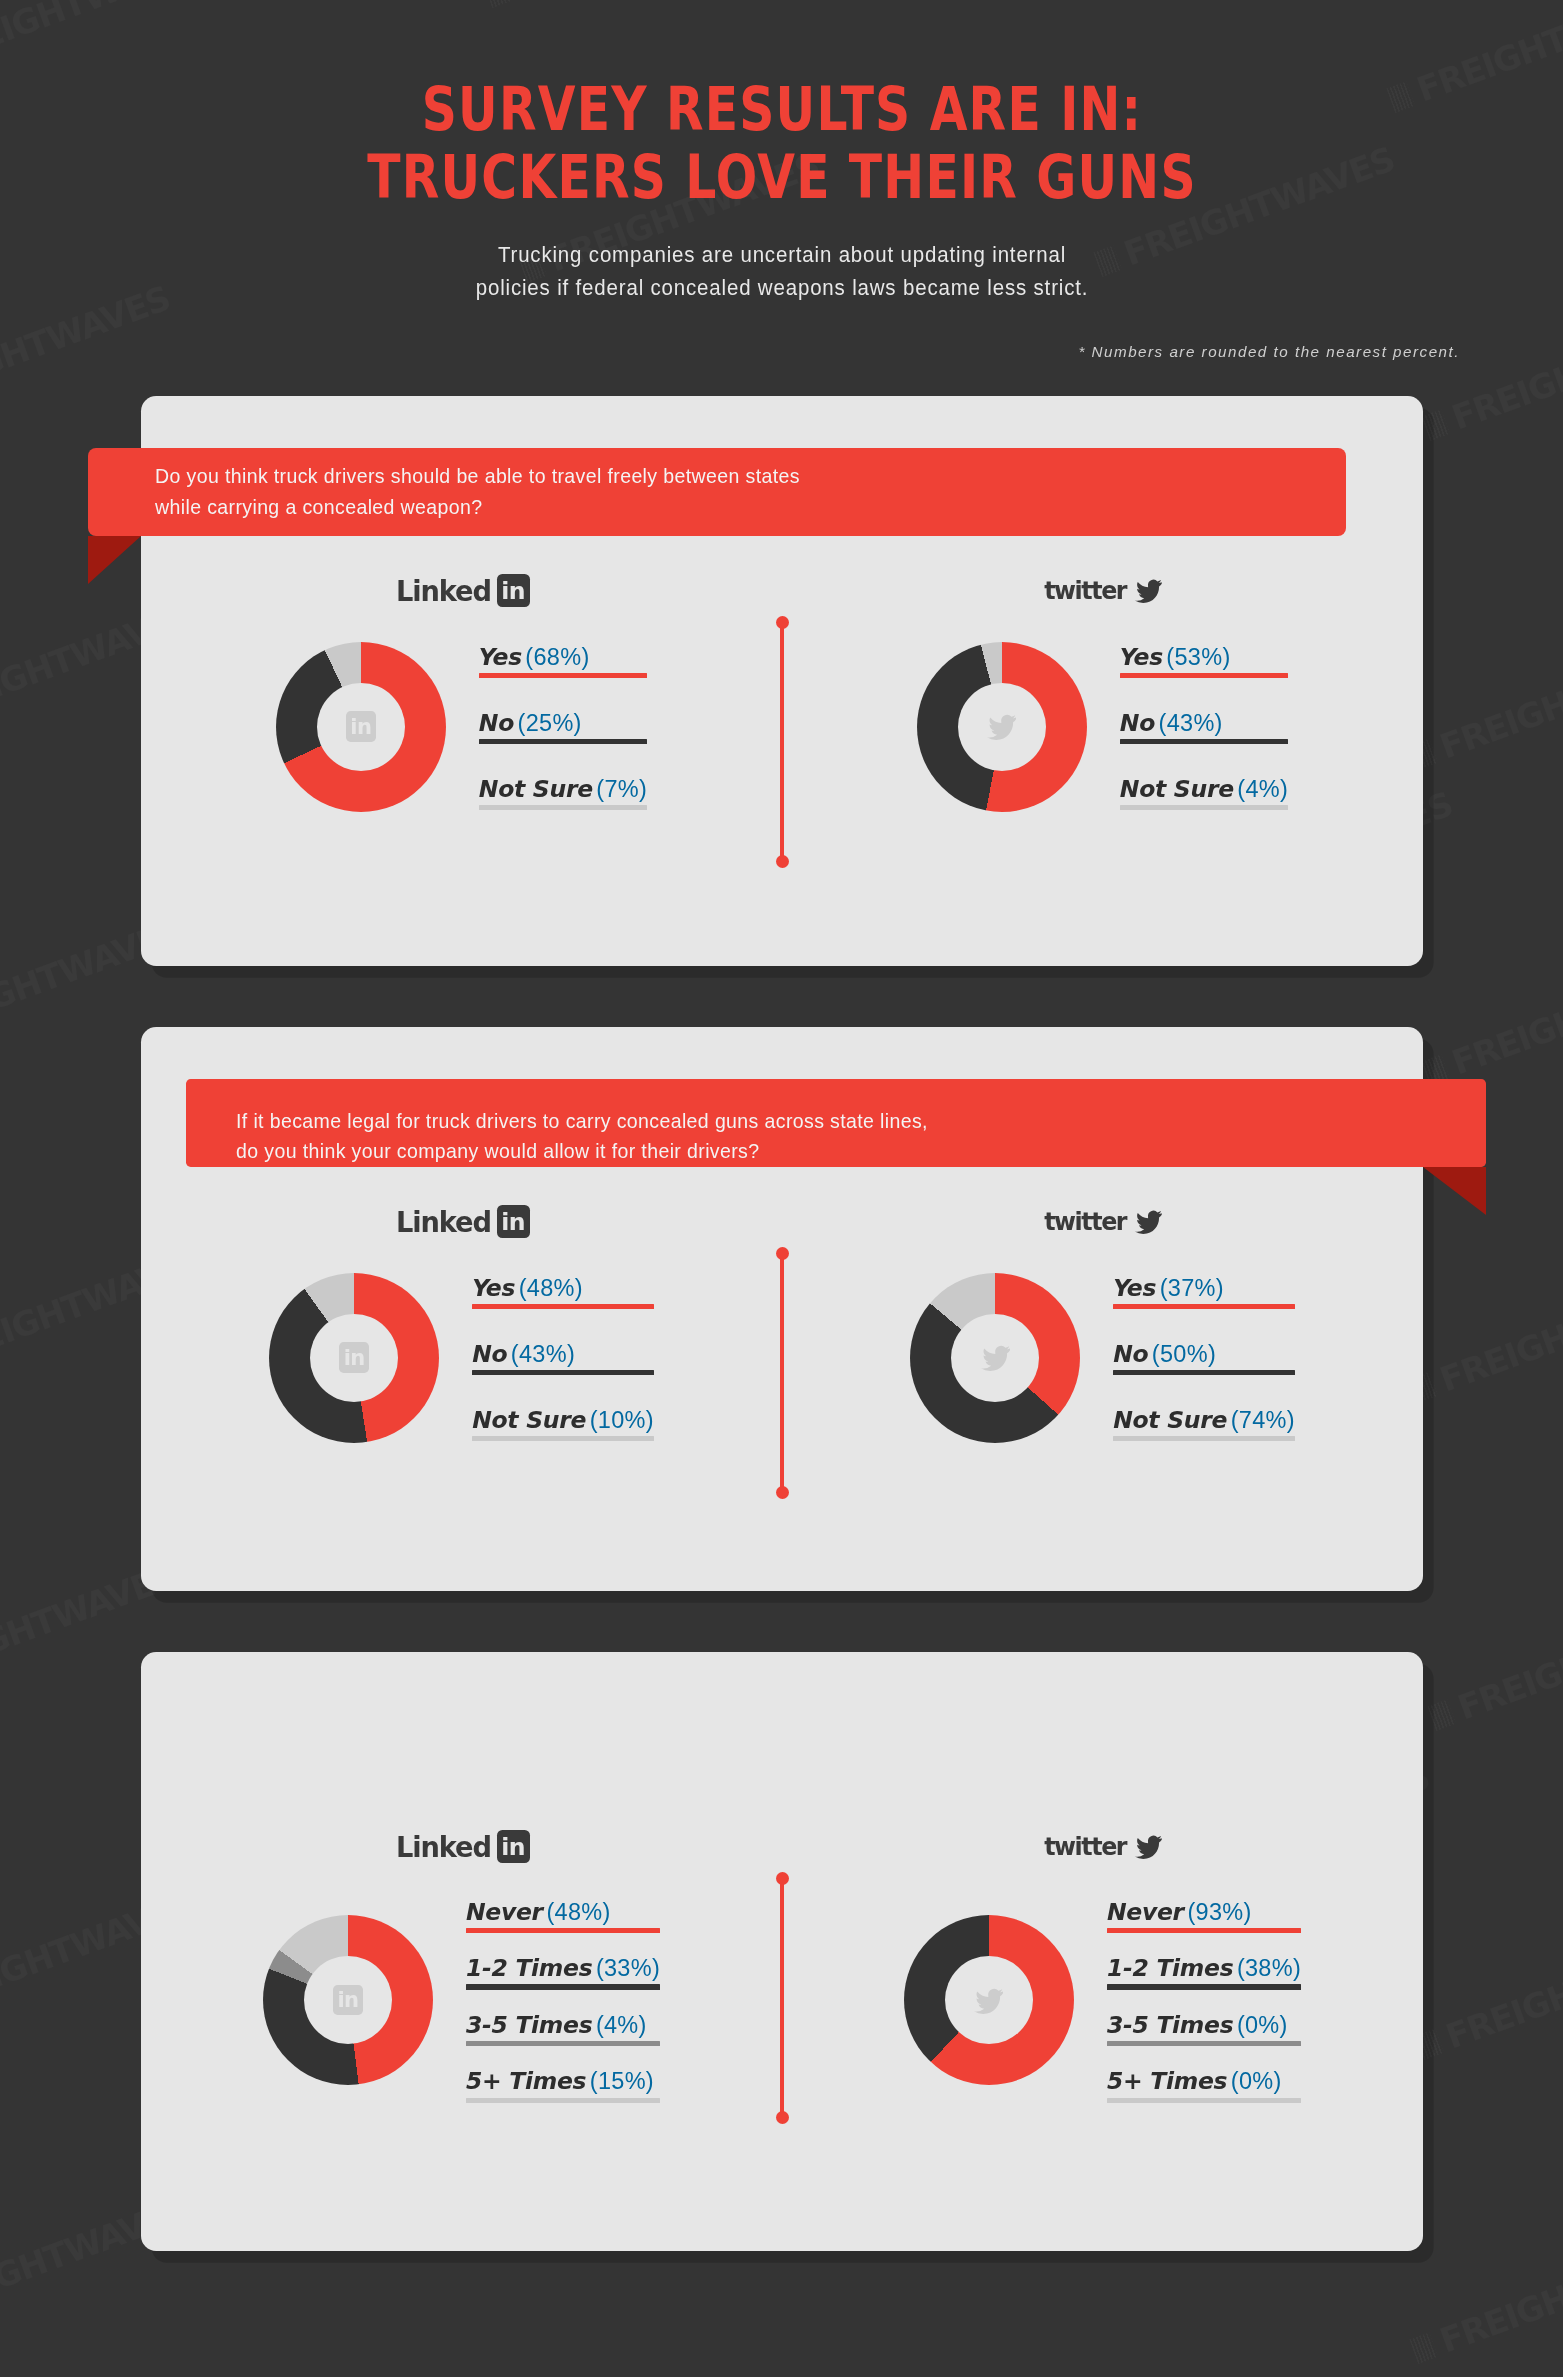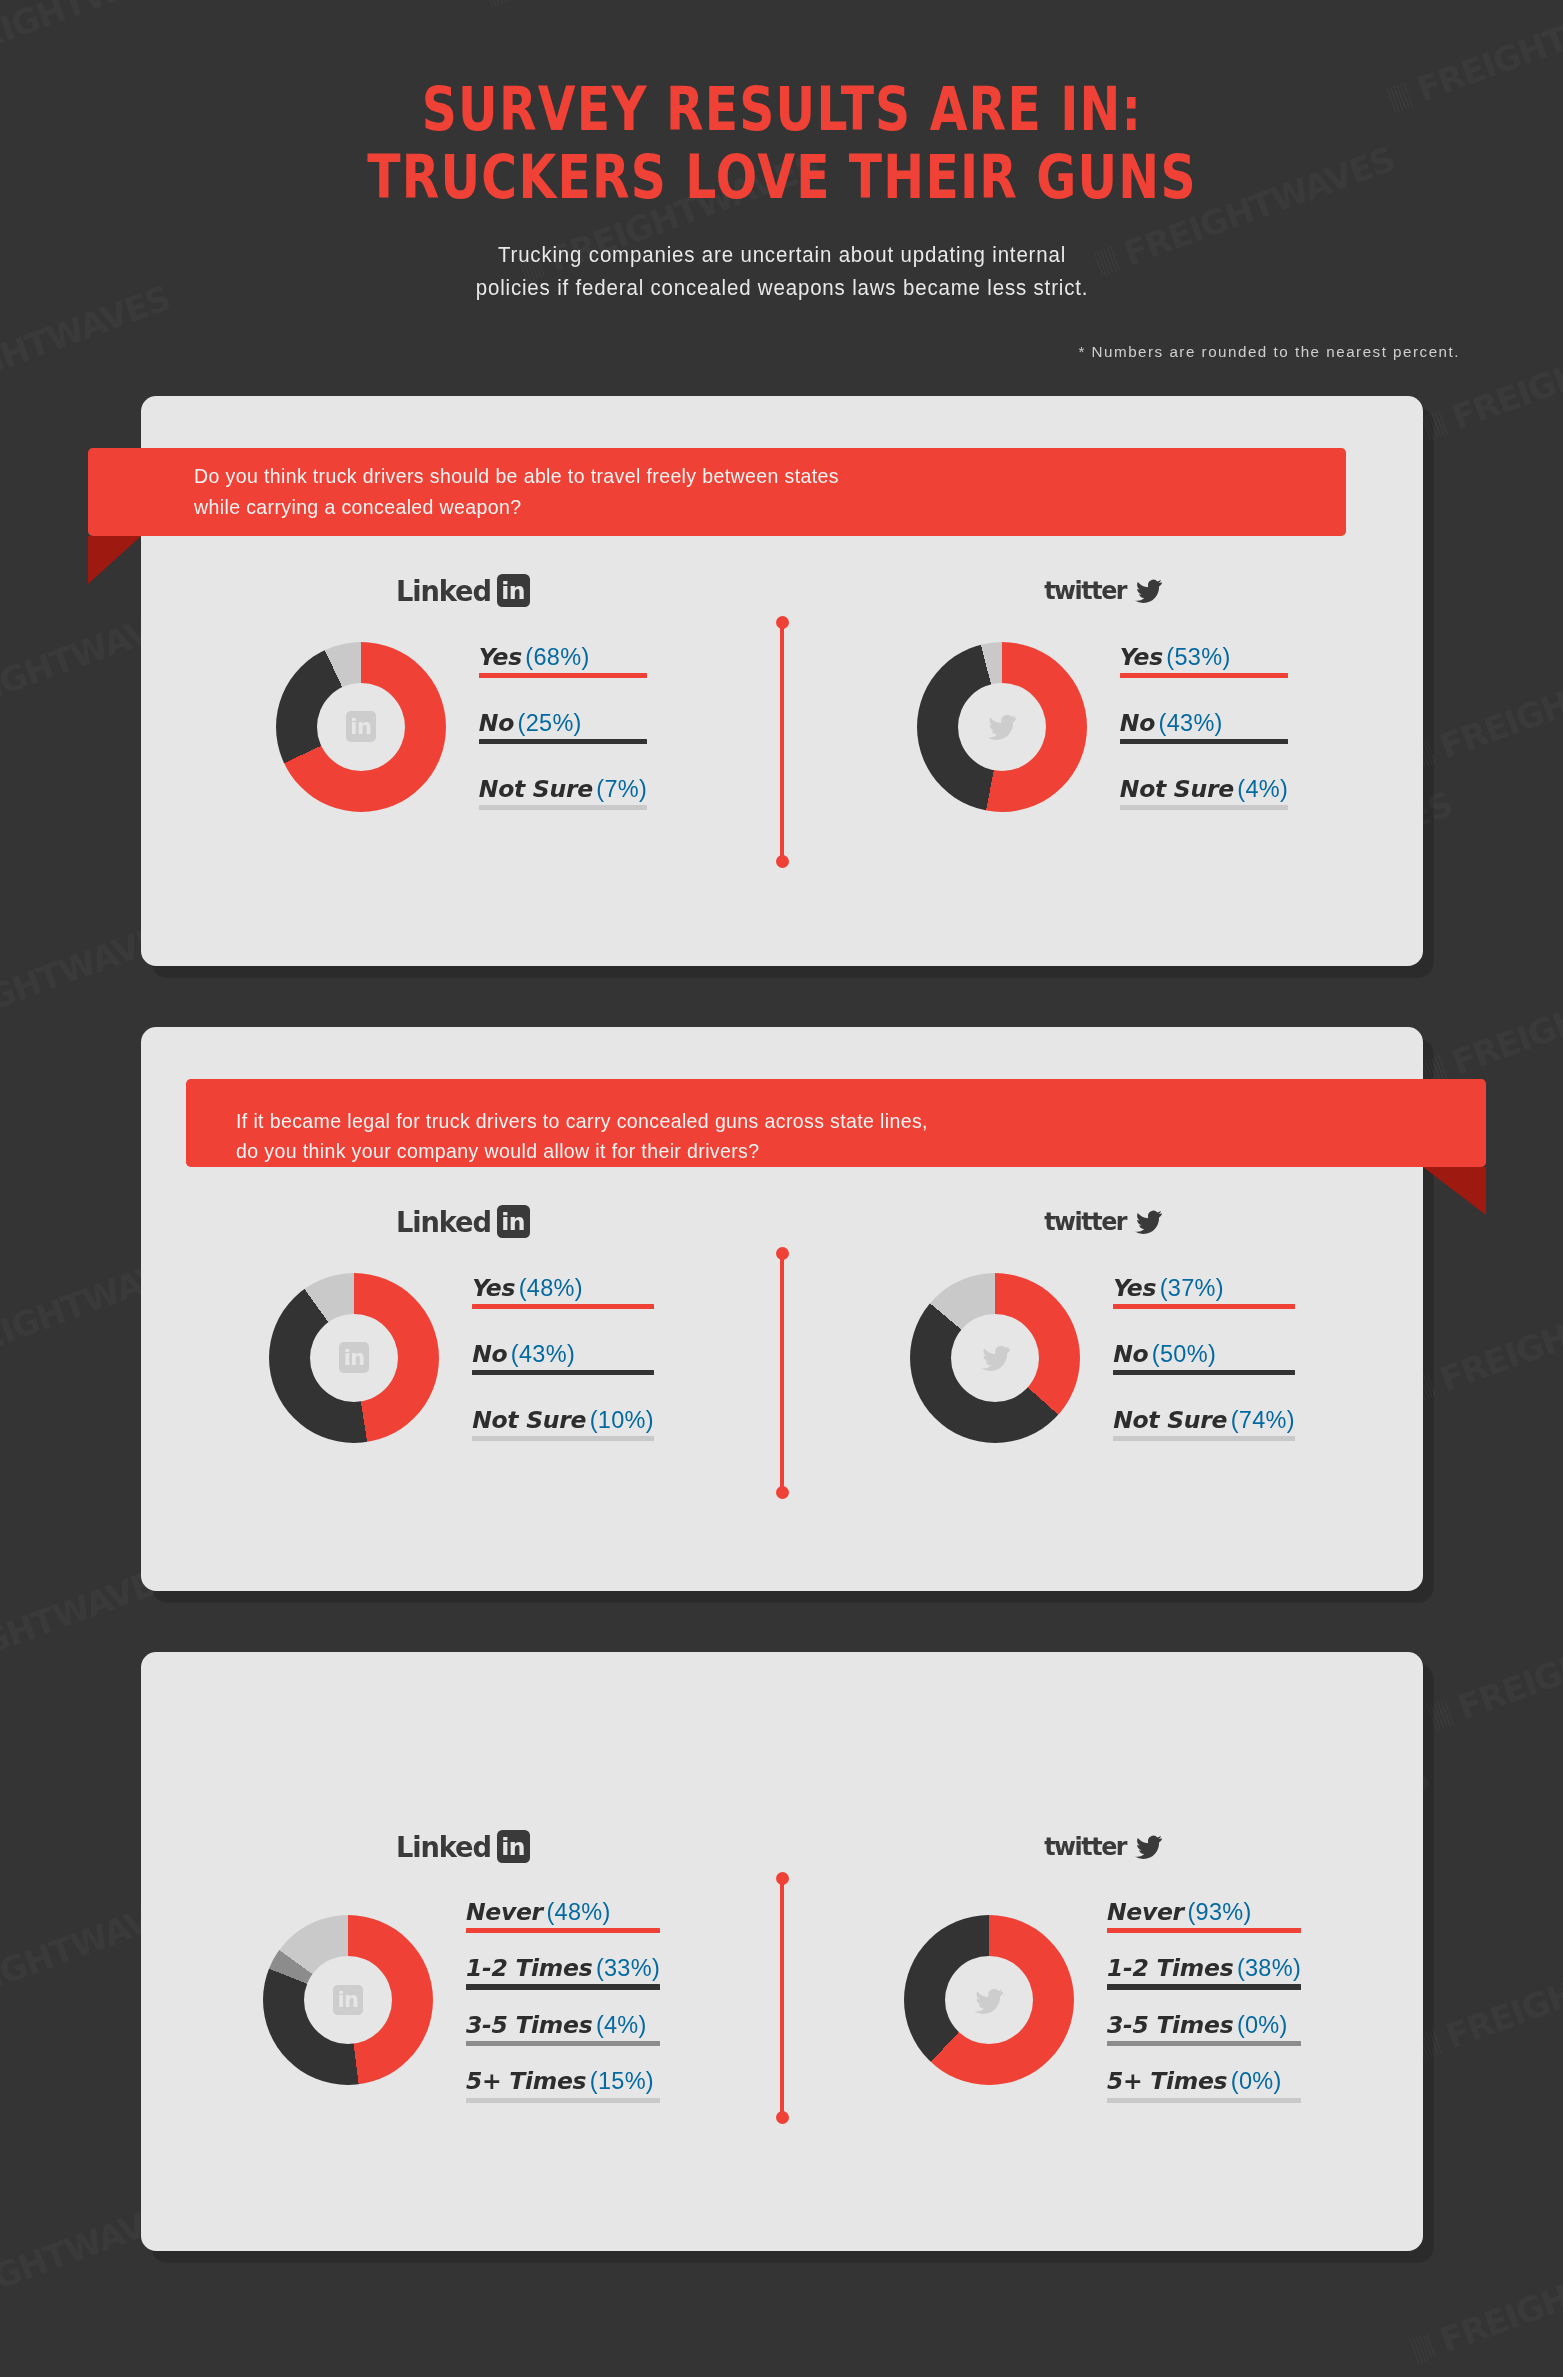--- a/index.html
+++ b/index.html
@@ -86,20 +86,21 @@
   #subtitle .sl { display: block; }
 
   #footnote {
     margin-top: 38px;
     padding-right: 104px;
     text-align: right;
     color: #cfcfcf;
     font-size: 15.2px;
     letter-spacing: 1.5px;
     font-weight: 300;
+    font-style: italic;
   }
 
   
   .card {
     position: relative;
     z-index: 2;
     width: 1282px;
     margin: 0 auto 61px auto;
     background: #e6e6e6;
     border-radius: 15.2px;
@@ -114,21 +115,21 @@
   .ribbon {
     position: absolute;
     top: 0;
     height: 88px;
     background: #ef4136;
     border-radius: 4.7px;
     display: flex;
     align-items: center;
     z-index: 3;
   }
-  .ribbon-left  { left: -53px;  right: 77px; padding-left: 106px; }
+  .ribbon-left  { left: -53px;  right: 77px; padding-left: 67px; border-radius: 8px; }
   .ribbon-right { left: 45px;   right: -63px; padding-left: 50px; align-items: flex-end; }
 
   .ribbon-text {
     color: #f4f4f4;
     font-size: 21px;
     line-height: 1.45;
     letter-spacing: 0.4px;
     font-weight: 400;
     transform: scaleX(0.93);
     transform-origin: left center;

